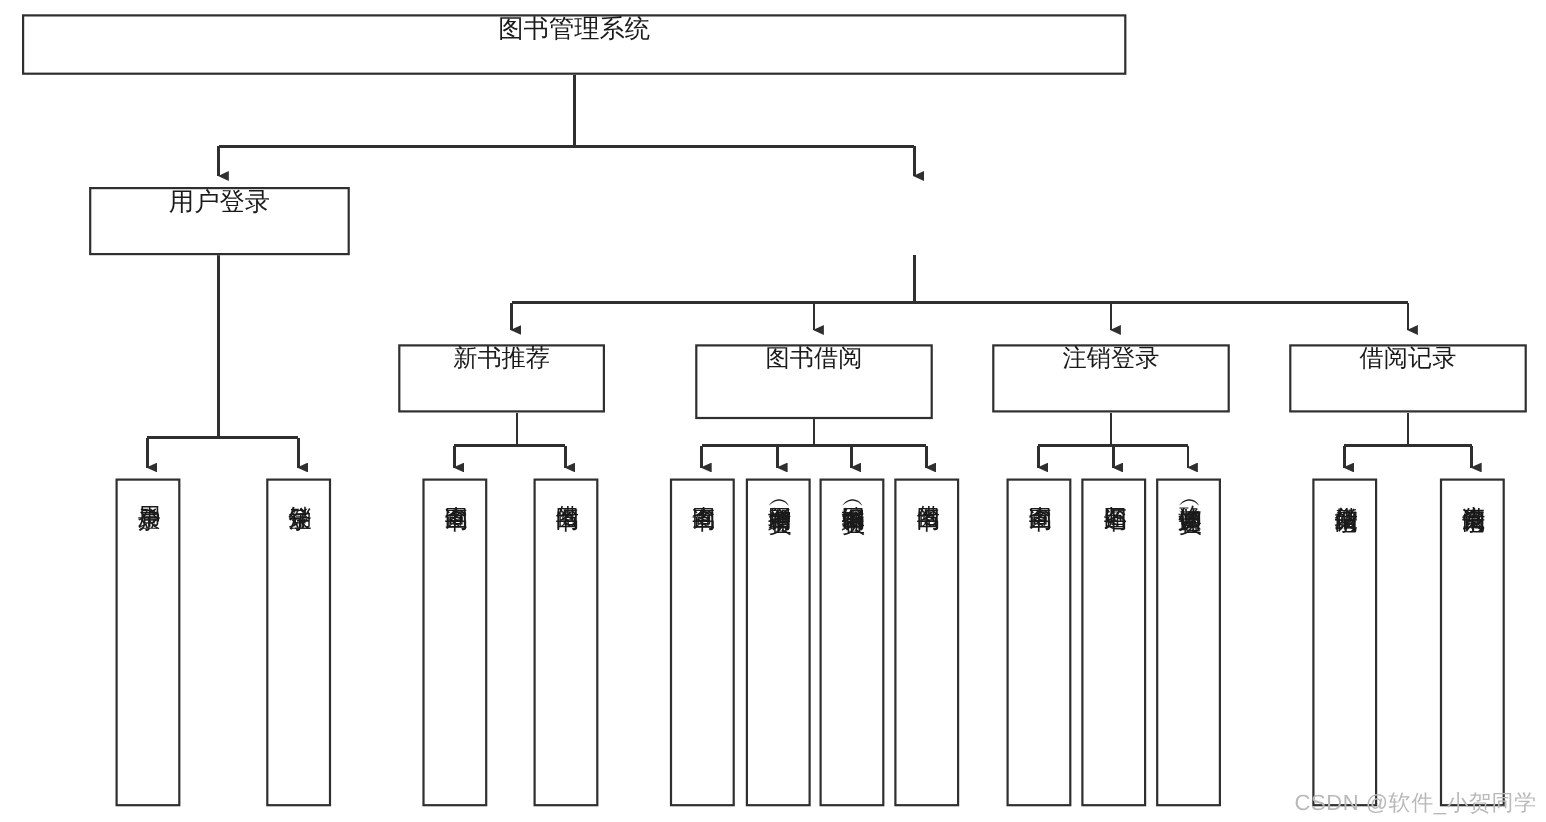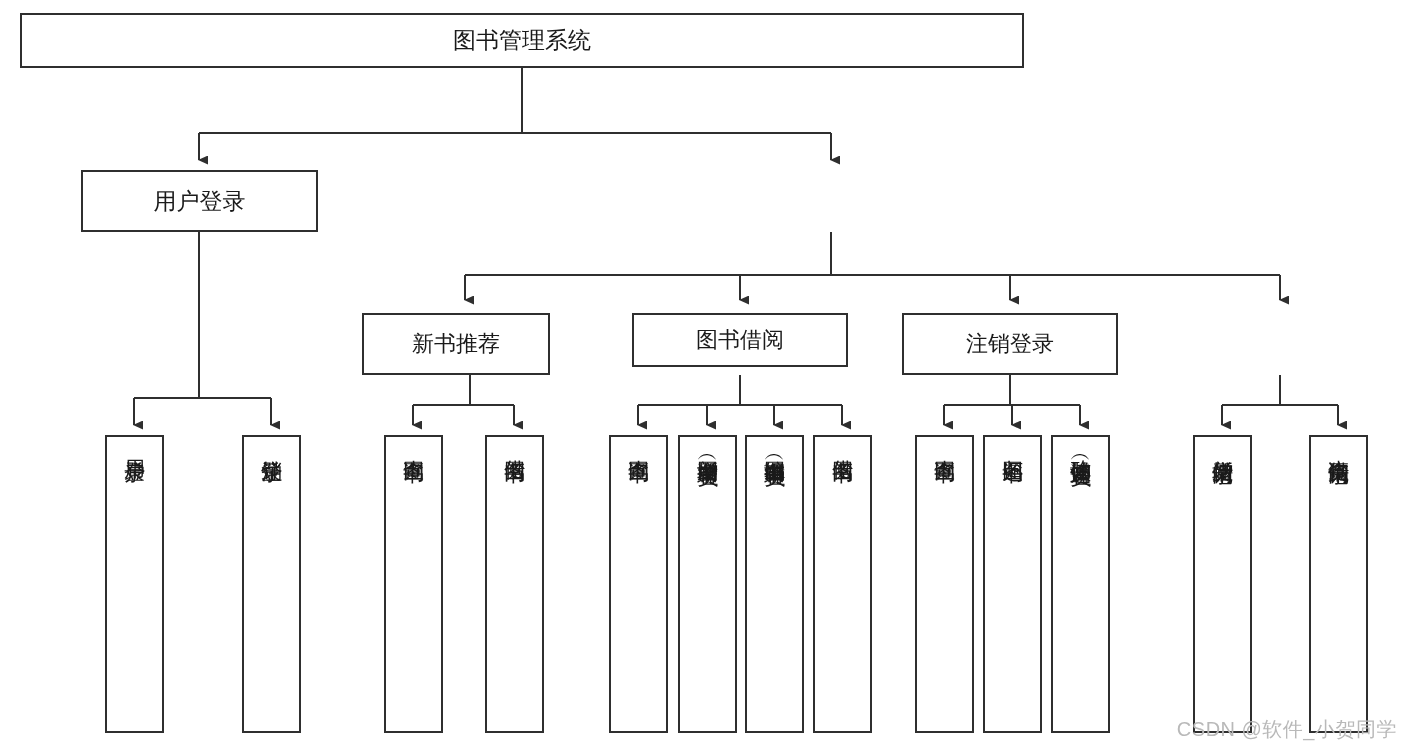--- a/index.html
+++ b/index.html
@@ -25,21 +25,21 @@
     width: 1405px;
     height: 747px;
     pointer-events: none;
   }
   .node {
     position: absolute;
     box-sizing: border-box;
     background: #ffffff;
     border: 2px solid #2f2f2f;
     display: flex;
-    align-items: center;
+    align-items: flex-start;
     justify-content: center;
     color: #1a1a1a;
     z-index: 2;
   }
   .node .node-label {
     display: block;
     text-align: center;
     line-height: 1.0;
     white-space: nowrap;
   }
@@ -134,26 +134,29 @@
     <span class="node-label">图书管理系统</span>
   </div>
 
   <div class="node node-l2" style="left:81px; top:170px; width:237px; height:62px;">
     <span class="node-label">用户登录</span>
   </div>
 
   <div class="node node-l3" style="left:362px; top:313px; width:188px; height:62px;">
     <span class="node-label">新书推荐</span>
   </div>
-  <div class="node node-l3" style="left:632px; top:313px; width:216px; height:54px;">
+  <div class="node node-l3" style="left:632px; top:313px; width:216px; height:68px;">
     <span class="node-label">图书借阅</span>
   </div>
   <div class="node node-l3" style="left:902px; top:313px; width:216px; height:62px;">
     <span class="node-label">注销登录</span>
   </div>
+  <div class="node node-l3" style="left:1172px; top:313px; width:216px; height:62px;">
+    <span class="node-label">借阅记录</span>
+  </div>
 
   <div class="node node-leaf" style="left:105px; top:435px; width:59px; height:298px;">
     <span class="node-label">用户登录</span>
   </div>
   <div class="node node-leaf" style="left:242px; top:435px; width:59px; height:298px;">
     <span class="node-label">注销登录</span>
   </div>
 
   <div class="node node-leaf" style="left:384px; top:435px; width:59px; height:298px;">
     <span class="node-label">查询图书</span>

